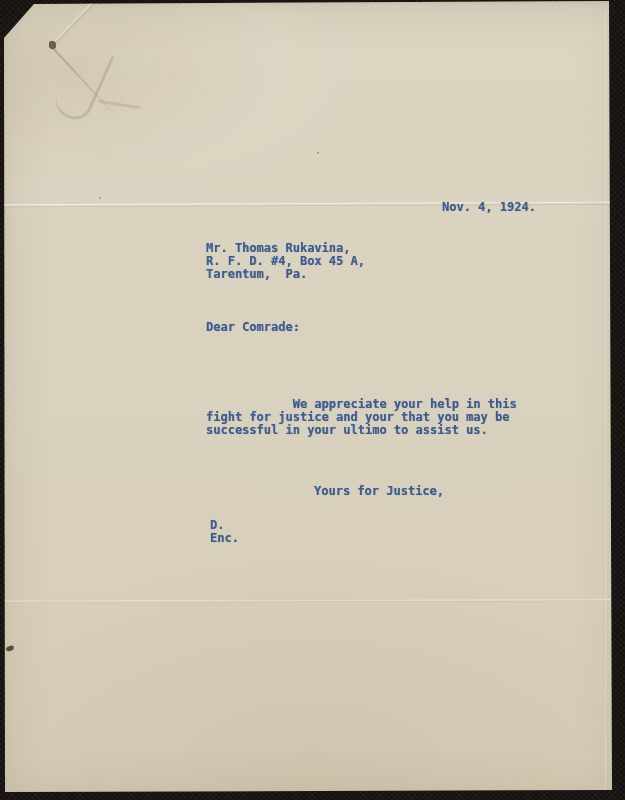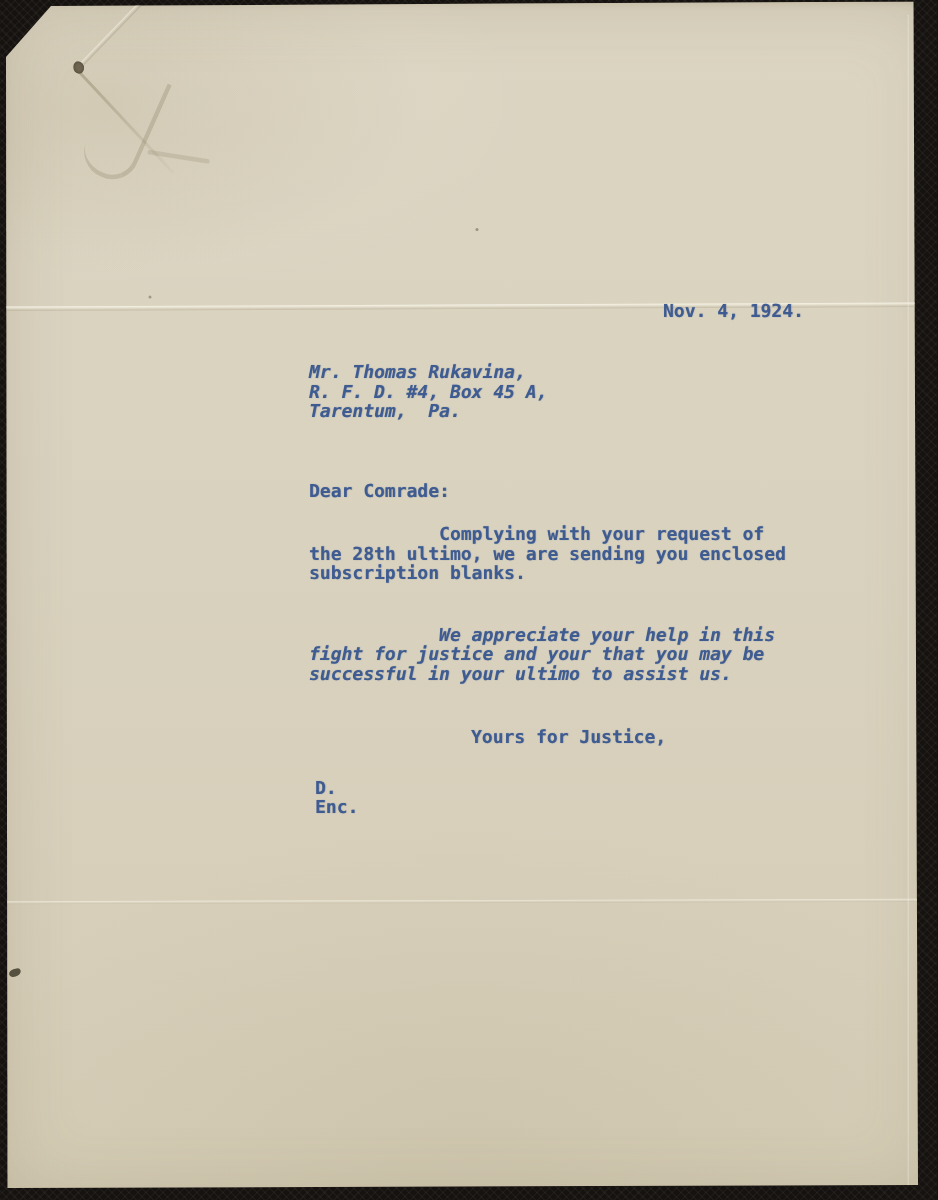--- a/index.html
+++ b/index.html
@@ -109,24 +109,24 @@
     font-family: "DejaVu Sans Mono", "Liberation Mono", monospace;
     font-size: 12px;
     line-height: 13px;
     font-weight: 700;
     color: #3e5c92;
     white-space: pre;
     text-shadow: 0.3px 0.3px 0.7px rgba(52,80,130,0.55);
     letter-spacing: 0;
   }
   .date-line      { left: 396px; top: 201px; padding-left: 46px; }
-  .address-block  { left: 206px; top: 242px; font-style: italic; }
+  .address-block  { left: 206px; top: 242px; }
   .salutation     { left: 206px; top: 321px; }
   .paragraph-1    { left: 206px; top: 350px; }
-  .paragraph-2    { left: 206px; top: 417px; font-style: italic; }
+  .paragraph-2    { left: 206px; top: 398px; }
   .closing        { left: 314px; top: 462px; margin-top: 23px; }
   .sig-block      { left: 210px; top: 519px; }
 </style>
 </head>
 <body>
 
 <div class="backdrop"></div>
 
 <div class="paper">
 
@@ -142,21 +142,20 @@
   <div class="ink-speck"></div>
   <div class="dot-speck-1"></div>
   <div class="dot-speck-2"></div>
 
   <div class="tw date-line">Nov. 4, 1924.</div>
 
   <div class="tw address-block"><div>Mr. Thomas Rukavina,</div><div>R. F. D. #4, Box 45 A,</div><div>Tarentum,  Pa.</div></div>
 
   <div class="tw salutation">Dear Comrade:</div>
 
-  <div class="tw paragraph-1"><div>            Complying with your request of</div><div>the 28th ultimo, we are sending you enclosed</div><div>subscription blanks.</div></div>
 
   <div class="tw paragraph-2"><div>            We appreciate your help in this</div><div>fight for justice and your that you may be</div><div>successful in your ultimo to assist us.</div></div>
 
   <div class="tw closing">Yours for Justice,</div>
 
   <div class="tw sig-block"><div>D.</div><div>Enc.</div></div>
 
 </div>
 
 </body></html>

